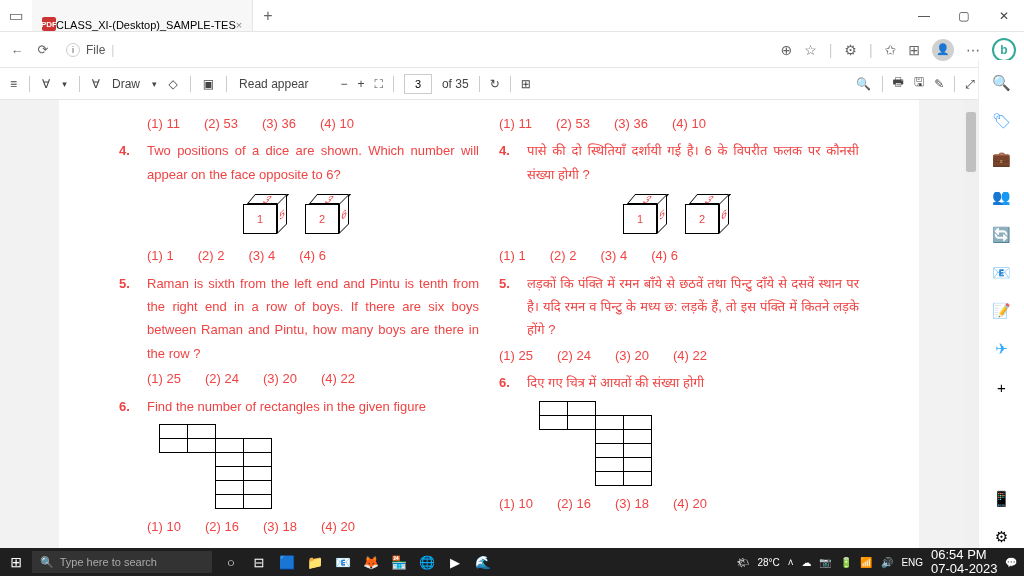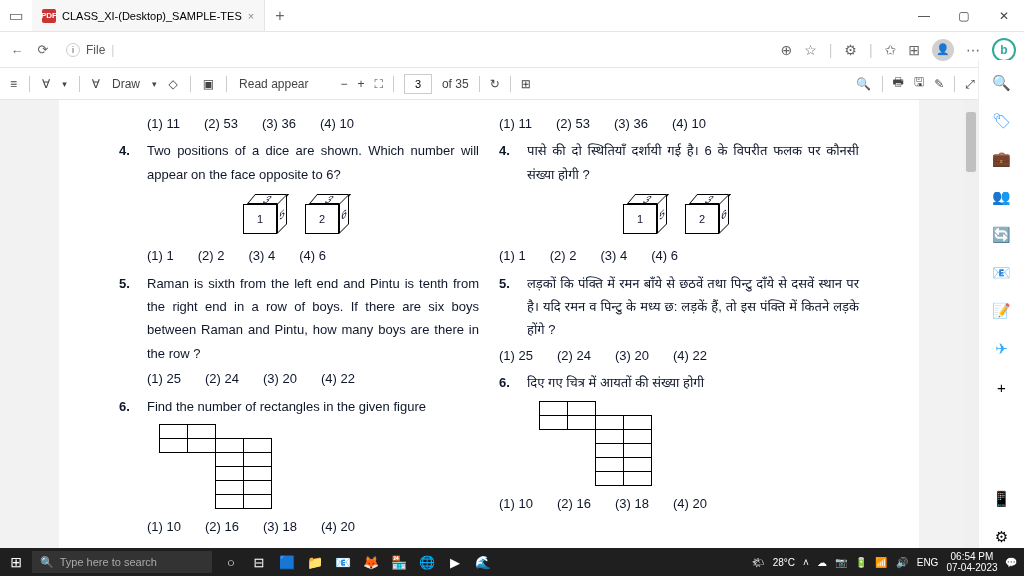--- a/index.html
+++ b/index.html
@@ -1,35 +1,35 @@
 <!DOCTYPE html>
 <html><head>
 <meta charset="utf-8">
 <style>
 *{box-sizing:border-box;margin:0;padding:0;font-family:'Segoe UI',Arial,sans-serif}
 body{background:#fff;width:1024px;height:576px;overflow:hidden;position:relative}
 .titlebar{height:32px;display:flex;align-items:center;background:#fff;border-bottom:1px solid #e5e5e5}
-.tab{display:flex;align-items:center;gap:6px;padding:12px 10px;height:100%;font-size:11px;border-right:1px solid #e5e5e5;background:#f7f7f7}
+.tab{display:flex;align-items:flex-end;padding:0 10px;height:100%;font-size:11px;border-right:1px solid #e5e5e5;background:#f7f7f7}
 .tab-icon{width:14px;height:14px;background:#c33;border-radius:2px;display:flex;align-items:center;justify-content:center;color:#fff;font-size:8px;font-weight:bold}
 .tab-plus{padding:0 10px;font-size:16px;color:#666}
 .win-controls{margin-left:auto;display:flex}
 .win-btn{width:40px;height:32px;display:flex;align-items:center;justify-content:center;font-size:12px;color:#444}
 .addrbar{height:36px;display:flex;align-items:center;padding:0 8px;gap:8px;border-bottom:1px solid #e5e5e5}
 .nav-icon{width:18px;color:#666;text-align:center;font-size:13px}
 .url-box{flex:1;display:flex;align-items:center;gap:6px;font-size:12px;color:#555;padding:0 6px}
 .url-pill{border:1px solid #ccc;border-radius:50%;width:14px;height:14px;display:flex;align-items:center;justify-content:center;font-size:9px}
 .addr-icons{display:flex;gap:12px;align-items:center;color:#666;font-size:14px}
 .avatar{width:22px;height:22px;border-radius:50%;background:#d0d0d0;display:flex;align-items:center;justify-content:center;font-size:11px}
 .bing{width:24px;height:24px;border:2px solid #3a9;border-radius:50%;display:flex;align-items:center;justify-content:center;color:#3a9;font-weight:bold;font-size:12px}
 .pdf-toolbar{height:32px;display:flex;align-items:center;padding:0 10px;gap:12px;border-bottom:1px solid #e5e5e5;font-size:12px;color:#444}
 .tool-sep{height:16px;width:1px;background:#ccc}
 .page-input{width:28px;height:20px;text-align:center;border:1px solid #ccc;font-size:11px}
 .tool-group{display:flex;gap:10px;align-items:center}
 .content{position:absolute;top:100px;left:0;right:46px;bottom:28px;background:#f2f2f2;display:flex;justify-content:center;overflow:hidden}
-.page{background:#fff;width:860px;padding:10px 60px;font-family:'Times New Roman',serif;font-size:13px;line-height:1.8;color:#0f172a}
+.page{background:#fff;width:860px;padding:10px 60px;font-family:'Times New Roman',serif;font-size:13px;line-height:1.8;color:#ef4444}
 .row{display:flex;gap:20px}
 .col{flex:1}
 .q{display:flex;margin-top:4px}
 .qnum{font-weight:bold;width:28px;flex-shrink:0}
 .qtext{flex:1;text-align:justify}
 .opts{display:flex;gap:24px;margin-left:28px;margin-top:2px}
 .dice-row{display:flex;gap:12px;justify-content:center;margin:8px 0}
 .dice{position:relative;width:50px;height:42px}
 .dice .top{position:absolute;top:0;left:8px;width:34px;height:10px;border:1px solid #000;transform:skewX(-40deg);background:#fff;font-size:10px;text-align:center;line-height:9px}
 .dice .front{position:absolute;top:10px;left:0;width:34px;height:30px;border:1px solid #000;background:#fff;font-size:11px;text-align:center;line-height:28px}
@@ -38,21 +38,21 @@
 .rect-fig td{border:1px solid #000;width:28px;height:14px;padding:0}
 .rect-fig table{border-collapse:collapse}
 .sidebar{position:absolute;right:0;top:60px;width:46px;bottom:28px;background:#fff;border-left:1px solid #eee;display:flex;flex-direction:column;align-items:center;gap:16px;padding-top:12px}
 .side-ico{width:22px;height:22px;display:flex;align-items:center;justify-content:center;font-size:15px}
 .taskbar{position:absolute;bottom:0;left:0;right:0;height:28px;background:#1f1f1f;display:flex;align-items:center;color:#fff;font-size:11px}
 .start{width:32px;text-align:center;font-size:14px}
 .search{background:#333;height:22px;width:180px;display:flex;align-items:center;padding:0 8px;gap:6px;color:#aaa;font-size:11px}
 .task-icons{display:flex;gap:2px;margin-left:6px}
 .task-ico{width:26px;height:28px;display:flex;align-items:center;justify-content:center;font-size:13px}
 .tray{margin-left:auto;display:flex;align-items:center;gap:8px;padding-right:6px;font-size:10px}
-.clock{text-align:center;line-height:1.1;font-size:10px}
+.clock{text-align:left;line-height:1.1;font-size:13px}
 .scrollbar{position:absolute;right:46px;top:100px;width:14px;bottom:28px;background:#f0f0f0}
 .scrollthumb{position:absolute;top:12px;left:2px;right:2px;height:60px;background:#c0c0c0;border-radius:2px}
 .noborder{border:none!important}
 </style>
 </head>
 <body>
 
 <div class="titlebar">
   <div style="width:32px;text-align:center;color:#666">▭</div>
   <div class="tab">

